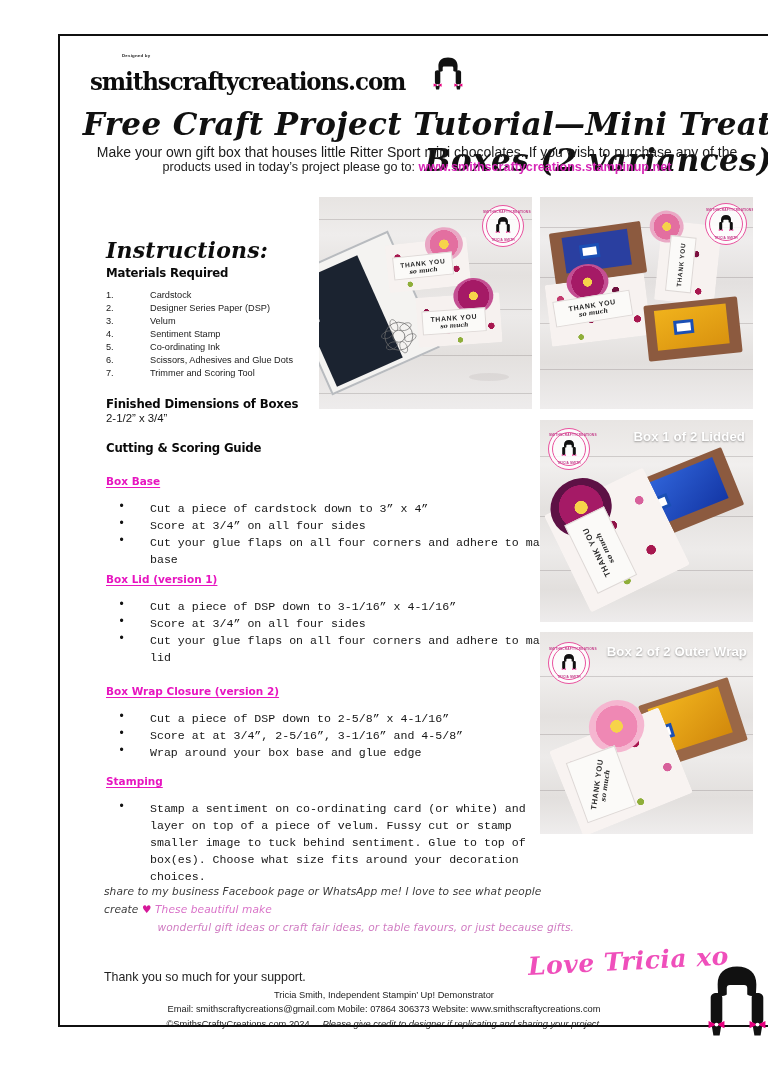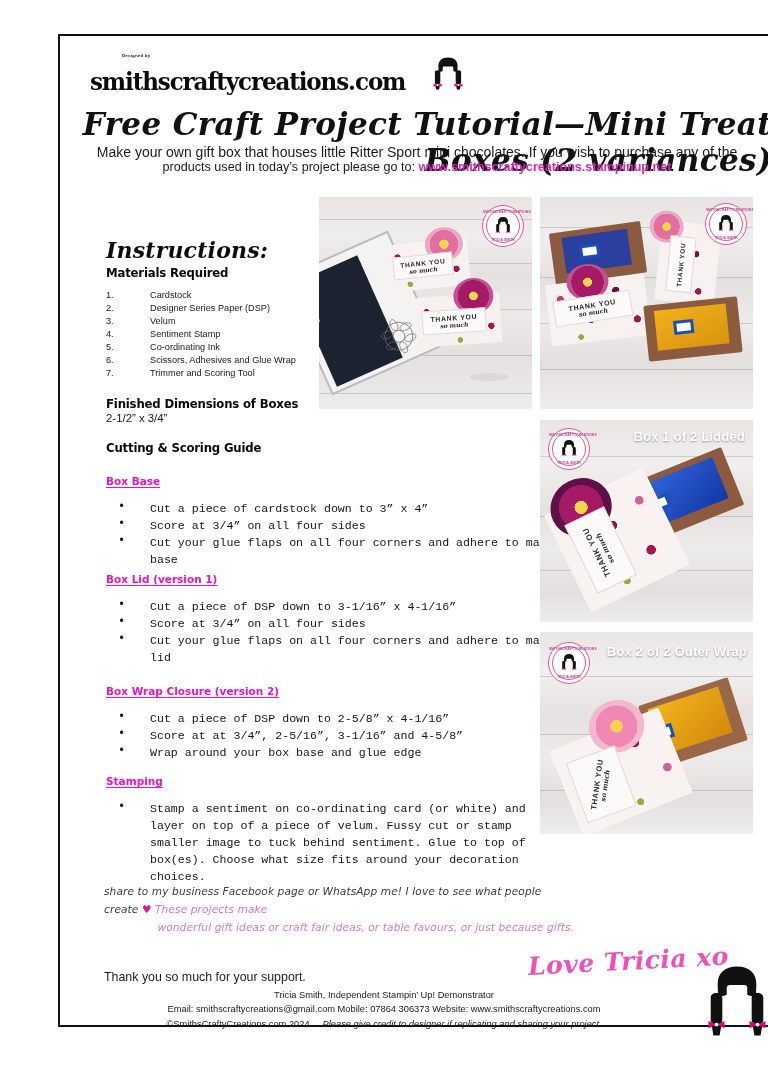--- a/index.html
+++ b/index.html
@@ -286,21 +286,21 @@
         <li>
             <span class="num">4.</span>
             <span>Sentiment Stamp</span>
           </li>
         <li>
             <span class="num">5.</span>
             <span>Co-ordinating Ink</span>
           </li>
         <li>
             <span class="num">6.</span>
-            <span>Scissors, Adhesives and Glue Wrap</span>
+            <span>Scissors, Adhesives and Glue Dots</span>
           </li>
         <li>
             <span class="num">7.</span>
             <span>Trimmer and Scoring Tool</span>
           </li>
       </ol>
     </div>
 
     <div id="finished-dims">
       <div class="blockhead">Finished Dimensions of Boxes</div>
@@ -342,21 +342,21 @@
       <span class="sec-head">Stamping</span>
       <ul class="steps">
         <li>Stamp a sentiment on co-ordinating card (or white) and layer on top of a piece of velum. Fussy cut or stamp smaller image to tuck behind sentiment.  Glue to top of box(es). Choose what size fits around your decoration choices.</li>
       </ul>
     </div>
 
     <div id="handnote">
       <div>
         <span>share to my business Facebook page or WhatsApp me! I love to see what people create</span>
         <span class="heart">♥</span>
-        <span class="pinktext">These projects make</span>
+        <span class="pinktext">These beautiful make</span>
       </div>
       <div class="line3">wonderful gift ideas or craft fair ideas, or table favours, or just because gifts.</div>
     </div>
 
     <div id="footer">
       <div class="thanks">Thank you so much for your support.</div>
       <div class="fline">Tricia Smith, Independent Stampin’ Up! Demonstrator</div>
       <div class="fline">Email:  smithscraftycreations@gmail.com   Mobile:  07864 306373   Website:  www.smithscraftycreations.com</div>
       <div class="fline">
         <span>©SmithsCraftyCreations.com 2024</span>

